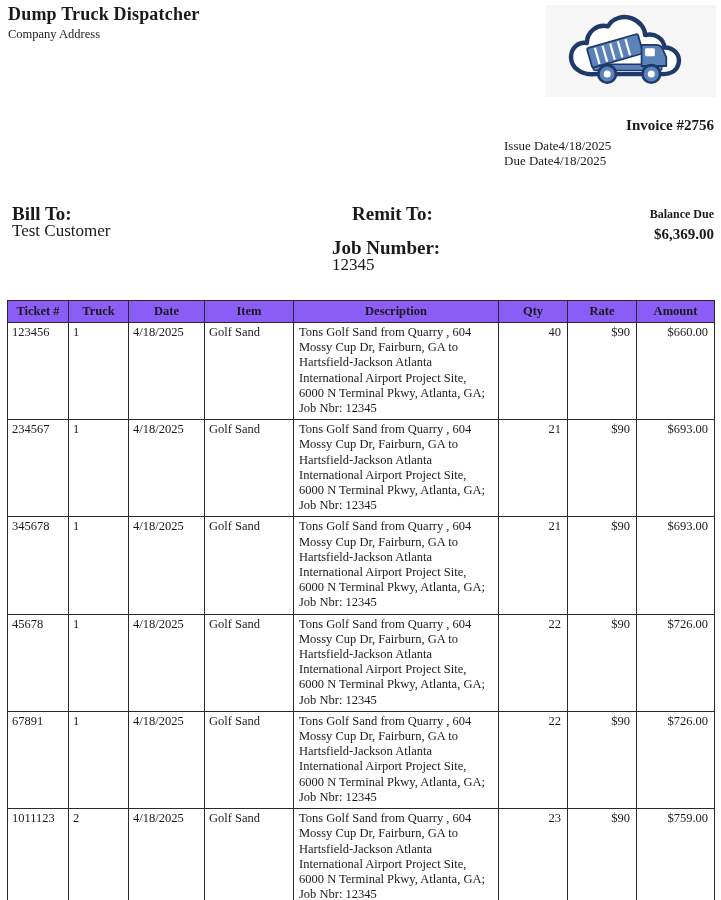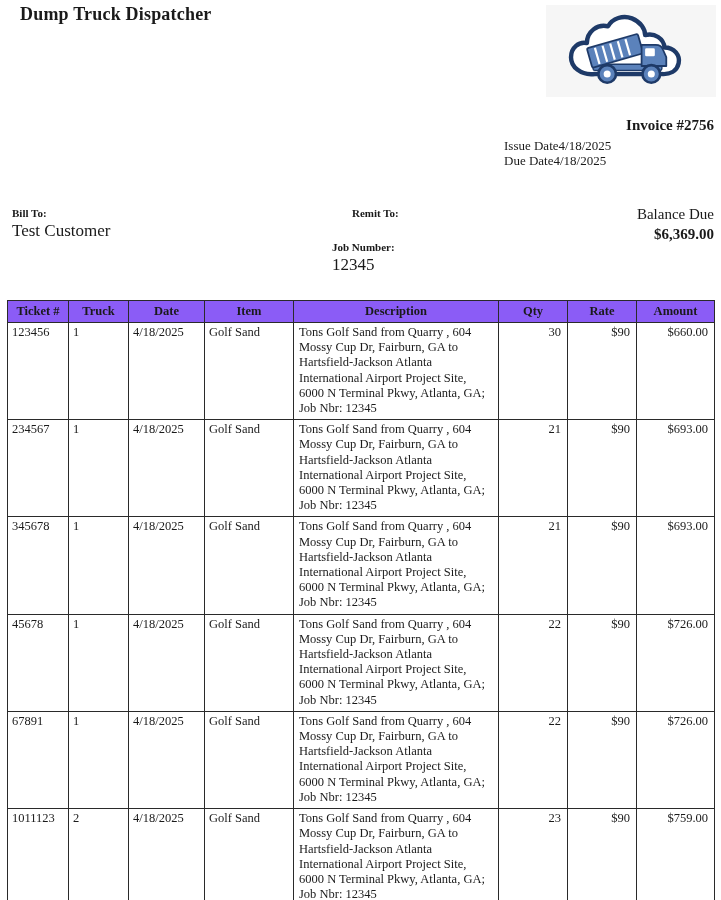--- a/index.html
+++ b/index.html
@@ -5,21 +5,21 @@
   * { margin: 0; padding: 0; box-sizing: border-box; }
   html, body { width: 721px; height: 900px; background: #ffffff; }
   body {
     font-family: "Liberation Serif", "DejaVu Serif", serif;
     color: #1a1a1a;
     position: relative;
     overflow: hidden;
   }
 
   
-  .company-block { position: absolute; left: 20px; top: 4px; }
+  .company-block { position: absolute; left: 8px; top: 4px; }
   .company-name { font-size: 18px; font-weight: 700; letter-spacing: .2px; }
   .company-address { font-size: 12.5px; margin-top: 2px; color: #222; }
 
   .logo-box {
     position: absolute; top: 5px; right: 5px;
     width: 170px; height: 92px;
     background: #f6f6f6;
     display: flex; align-items: center; justify-content: center;
   }
 
@@ -30,24 +30,24 @@
   }
   .invoice-title { font-size: 15px; font-weight: 700; margin-bottom: 4px; }
   .meta-row { display: flex; font-size: 13px; line-height: 15px; }
   .meta-label { text-align: left; }
   .meta-value { text-align: right; }
 
   
   .bill-to { position: absolute; left: 12px; top: 205px; }
   .remit-to { position: absolute; left: 352px; top: 205px; }
   .job-number { position: absolute; left: 332px; top: 239px; }
-  .party-label { font-size: 11px; font-weight: 700; line-height: 17px; }
+  .party-label { font-size: 19px; font-weight: 700; line-height: 17px; }
   .party-value { font-size: 17px; line-height: 17px; }
   .balance-block { position: absolute; right: 7px; top: 205px; text-align: right; }
-  .balance-label { font-size: 15px; font-weight: 400; line-height: 19px; margin-left: 48px; }
+  .balance-label { font-size: 12px; font-weight: 700; line-height: 19px; margin-left: 48px; }
   .balance-amount { font-size: 15px; font-weight: 700; line-height: 20px; }
 
   
   .invoice-table {
     position: absolute; left: 7px; top: 300px;
     width: 707px;
     border-collapse: collapse;
     table-layout: fixed;
     font-size: 12.5px;
   }
@@ -68,20 +68,21 @@
     height: 92px;
   }
   .invoice-table td.num { text-align: right; padding-right: 6px; }
   .invoice-table td.desc { padding-left: 5px; padding-right: 4px; }
 </style>
 </head>
 <body>
 
 <div class="company-block">
   <div class="company-name">Dump Truck Dispatcher</div>
+  <div class="company-address">Company Address</div>
 </div>
 
 <div class="logo-box">
   <svg width="150" height="84" viewBox="0 0 170 92">
 
     <path d="M44,72
              C 28,74 17,64 17,53
              C 17,42 26,35 35,37
              C 35,24 47,15 59,18
              C 64,9 76,5 86,9
@@ -165,21 +166,21 @@
       <th>Amount</th>
     </tr>
   </thead>
   <tbody>
     <tr>
       <td>123456</td>
       <td>1</td>
       <td>4/18/2025</td>
       <td>Golf Sand</td>
       <td class="desc">Tons Golf Sand from Quarry , 604 Mossy Cup Dr, Fairburn, GA to Hartsfield-Jackson Atlanta International Airport Project Site, 6000 N Terminal Pkwy, Atlanta, GA; Job Nbr: 12345</td>
-      <td class="num">30</td>
+      <td class="num">40</td>
       <td class="num">$90</td>
       <td class="num">$660.00</td>
     </tr>
     <tr>
       <td>234567</td>
       <td>1</td>
       <td>4/18/2025</td>
       <td>Golf Sand</td>
       <td class="desc">Tons Golf Sand from Quarry , 604 Mossy Cup Dr, Fairburn, GA to Hartsfield-Jackson Atlanta International Airport Project Site, 6000 N Terminal Pkwy, Atlanta, GA; Job Nbr: 12345</td>
       <td class="num">21</td>

